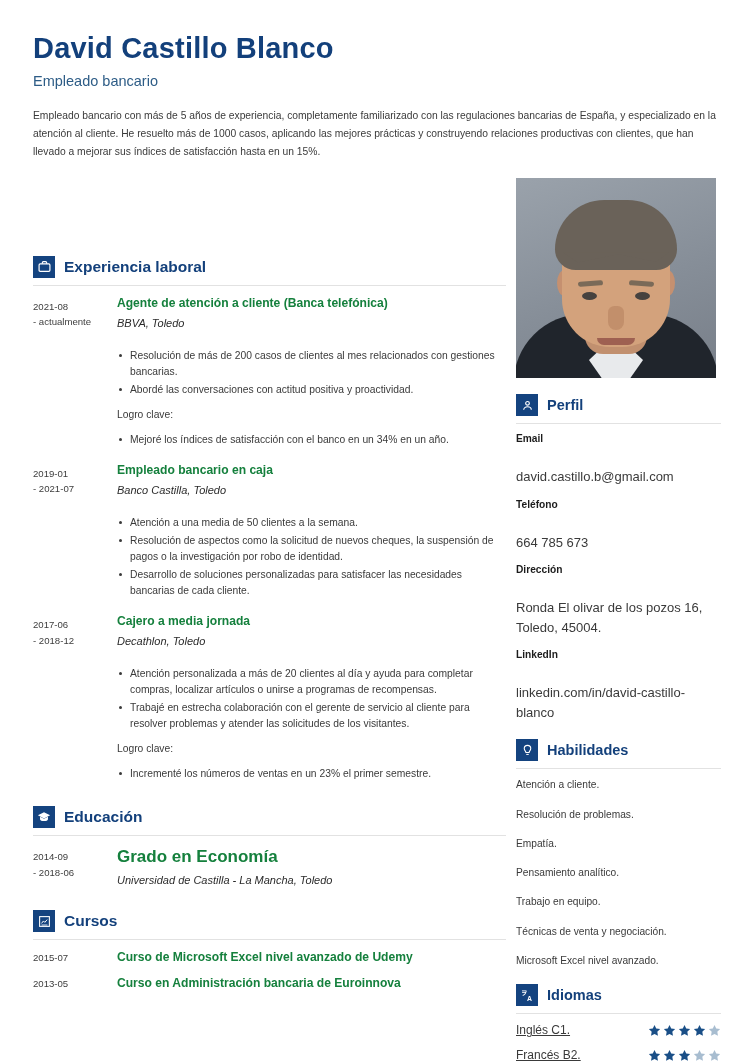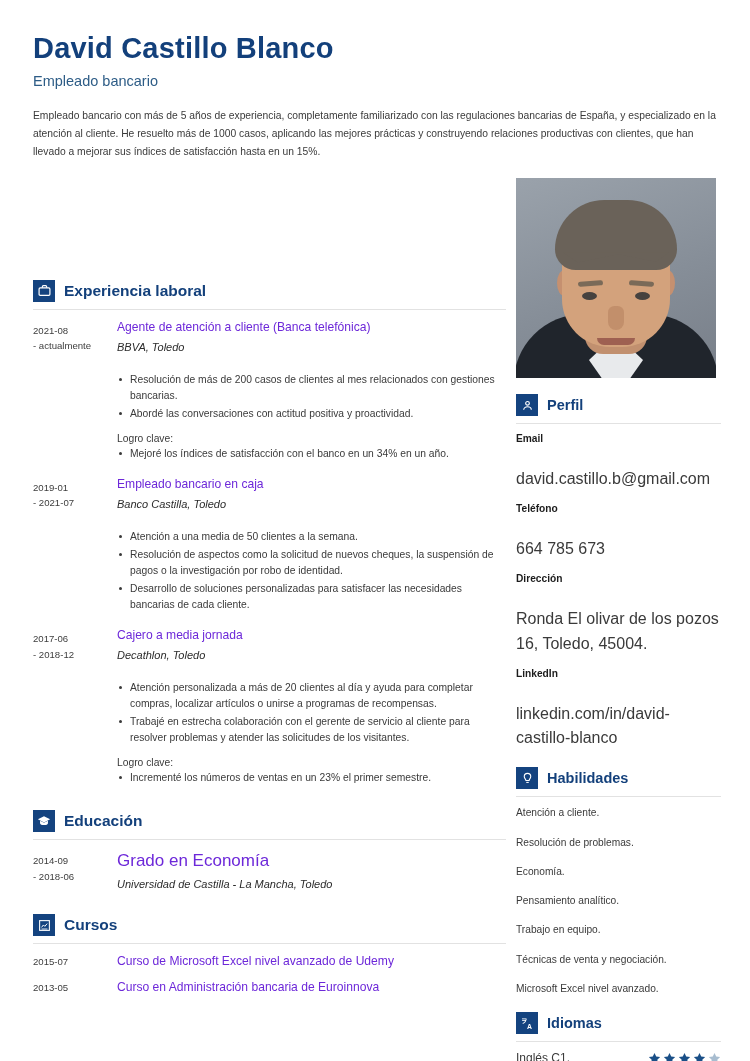--- a/index.html
+++ b/index.html
@@ -93,22 +93,22 @@
     font-size: 9.6px;
     color: #3d3d3d;
     line-height: 1.62;
     padding-top: 4px;
   }
 
   .entry-main { flex: 1; padding-bottom: 8px; }
 
   .entry-role {
     font-size: 12.1px;
-    font-weight: normal;
-    color: #6d28d9;
+    font-weight: bold;
+    color: #15803d;
     line-height: 1.4;
   }
 
   .entry-org {
     font-size: 11px;
     font-style: italic;
     color: #2b2b2b;
     margin-top: 5px;
   }
 
@@ -132,21 +132,21 @@
     width: 3px; height: 3px;
     border-radius: 50%;
     background: #3a3a3a;
   }
 
   .achieve-label {
     font-size: 10.3px;
     color: #3a3a3a;
     margin-top: 11px;
   }
-  .achieve-label + .entry-list { margin-top: 2px; }
+  .achieve-label + .entry-list { margin-top: 12px; }
 
   
   .entry-edu .entry-main { padding-bottom: 10px; }
   .entry-edu .entry-role { font-size: 17px; }
 
   .entry-course { display: flex; margin-bottom: 9px; align-items: baseline; }
   .entry-course .entry-dates { padding-top: 1px; }
   .entry-course .entry-role { font-size: 12.1px; }
 
   .sec-gap { margin-top: 14px; }
@@ -216,21 +216,21 @@
   .side-sec { margin-bottom: 16px; }
 
   .side-field { margin-bottom: 11px; }
   .side-label {
     font-size: 10.2px;
     font-weight: bold;
     color: #1c1c1c;
     margin-bottom: 3px;
   }
   .side-value {
-    font-size: 16px;
+    font-size: 13px;
     color: #3a3a3a;
     line-height: 1.55;
     word-break: break-word;
     margin-top: 23px;
   }
 
   .skill-item {
     font-size: 10.2px;
     color: #3a3a3a;
     margin-bottom: 15px;
@@ -428,21 +428,21 @@
           <span class="sec-icon">
             <svg width="13" height="13" viewBox="0 0 24 24" fill="none" stroke="#ffffff" stroke-width="2">
               <path d="M12 2.6c-3.4 0-6 2.6-6 5.9 0 2.3 1.2 3.7 2.2 5 .6.8.9 1.4.9 2.2h5.8c0-.8.3-1.4.9-2.2 1-1.3 2.2-2.7 2.2-5 0-3.3-2.6-5.9-6-5.9Z"></path>
               <path d="M9.7 19.2h4.6" stroke-width="1.9"></path>
             </svg>
           </span>
           <span class="sec-title sec-title-sm">Habilidades</span>
         </div>
         <div class="skill-item">Atención a cliente.</div>
         <div class="skill-item">Resolución de problemas.</div>
-        <div class="skill-item">Economía.</div>
+        <div class="skill-item">Empatía.</div>
         <div class="skill-item">Pensamiento analítico.</div>
         <div class="skill-item">Trabajo en equipo.</div>
         <div class="skill-item">Técnicas de venta y negociación.</div>
         <div class="skill-item">Microsoft Excel nivel avanzado.</div>
       </div>
 
       <div class="side-sec">
         <div class="sec-head">
           <span class="sec-icon">
             <svg width="15" height="15" viewBox="0 0 24 24">

